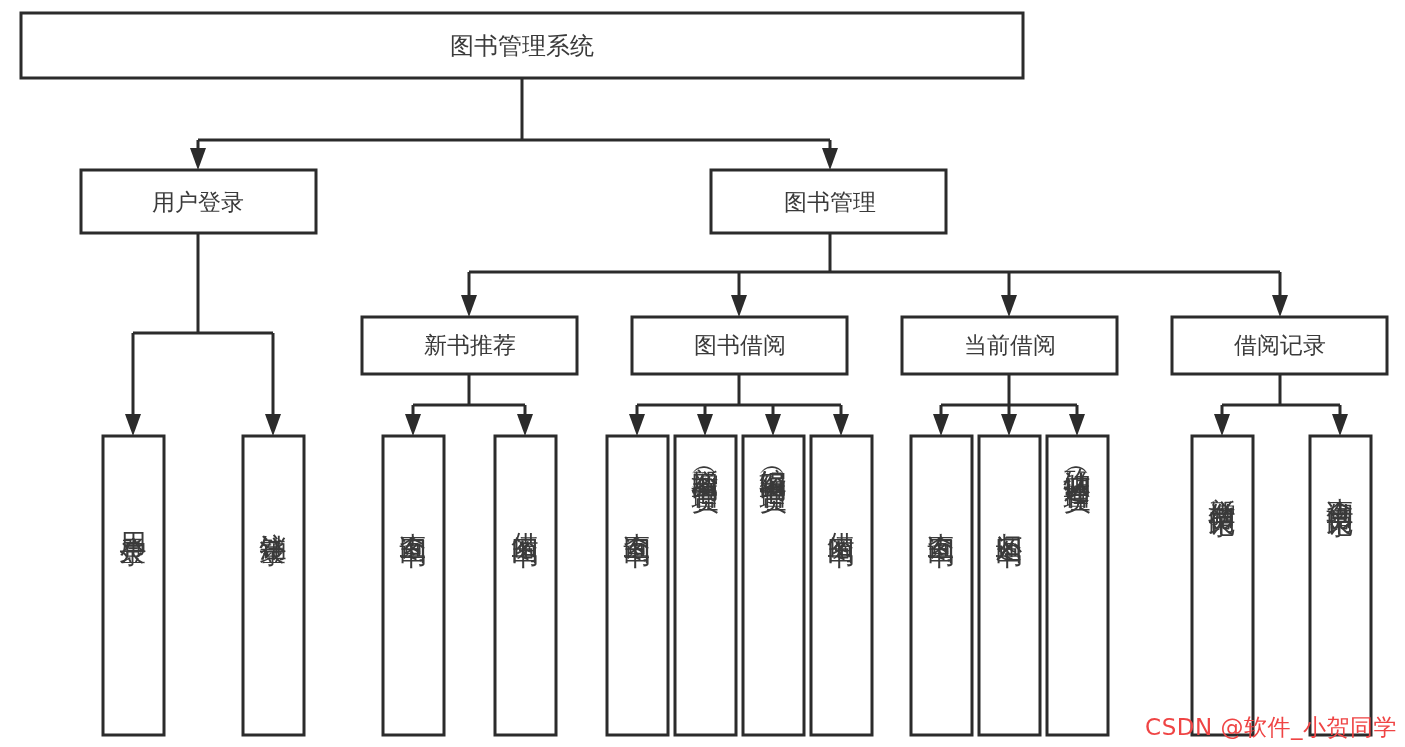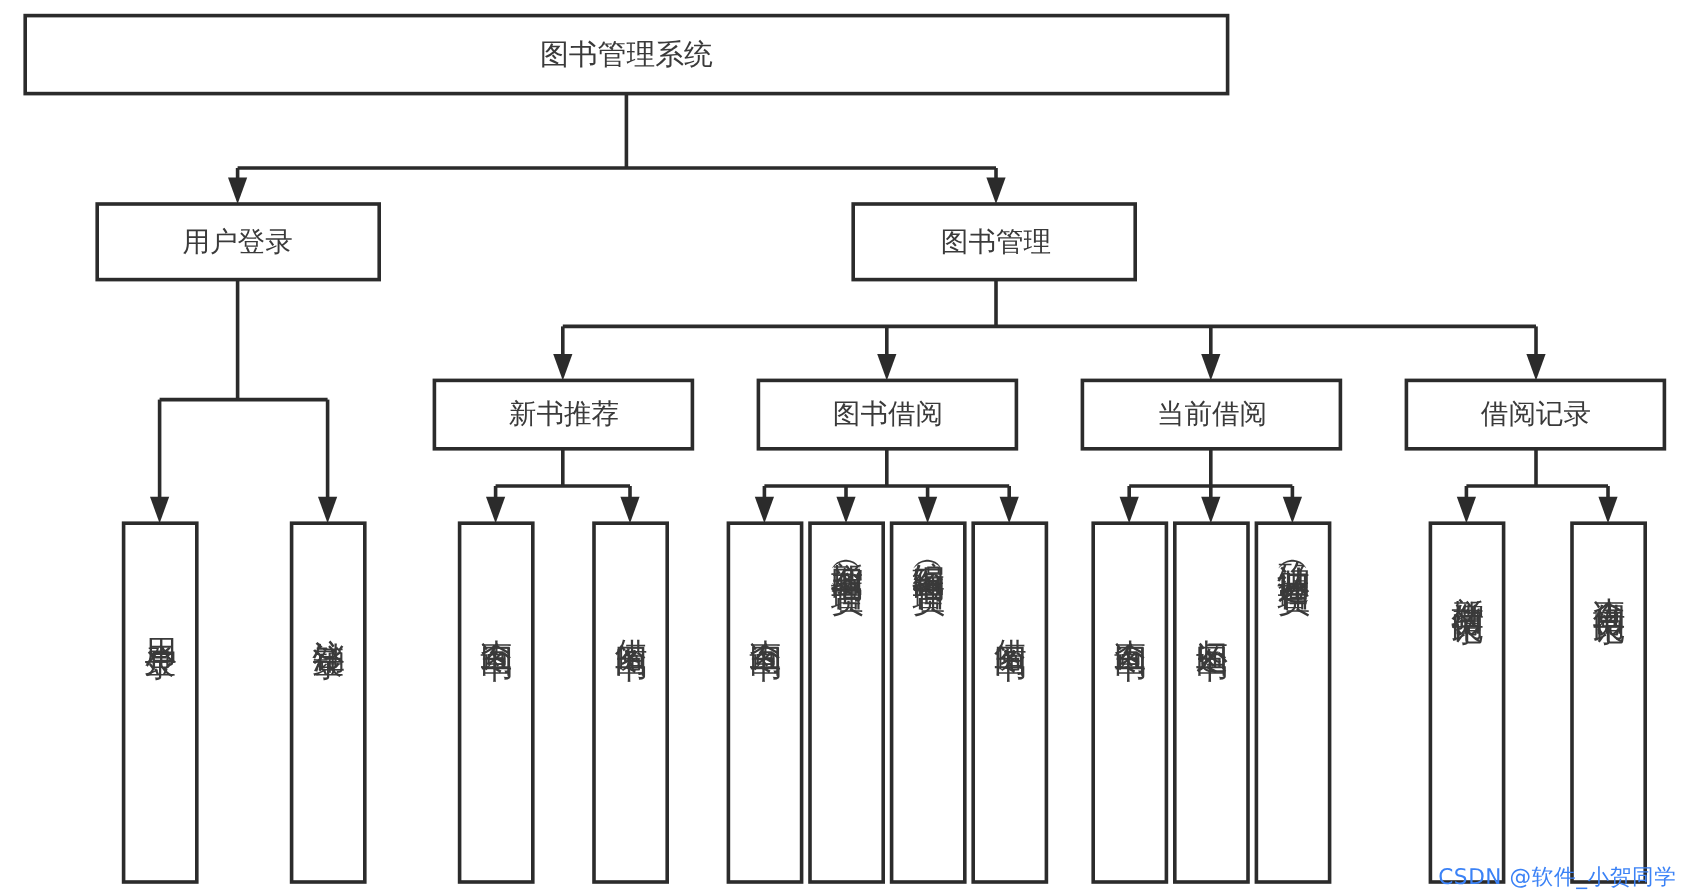--- a/index.html
+++ b/index.html
@@ -67,22 +67,22 @@
     line-height: 1;
     letter-spacing: 3px;
     color: #3a3a3a;
     white-space: nowrap;
   }
   .watermark {
     position: absolute;
     right: 8px;
     bottom: 4px;
     font-family: "DejaVu Sans", "Liberation Sans", sans-serif;
-    font-size: 18px;
-    color: #3b82f6;
+    font-size: 23px;
+    color: #ef4444;
     letter-spacing: 0.5px;
     white-space: nowrap;
   }
 </style>
 </head>
 <body>
 
 <div id="diagram-root">
 
   <svg class="diagram" viewBox="0 0 1405 747">

